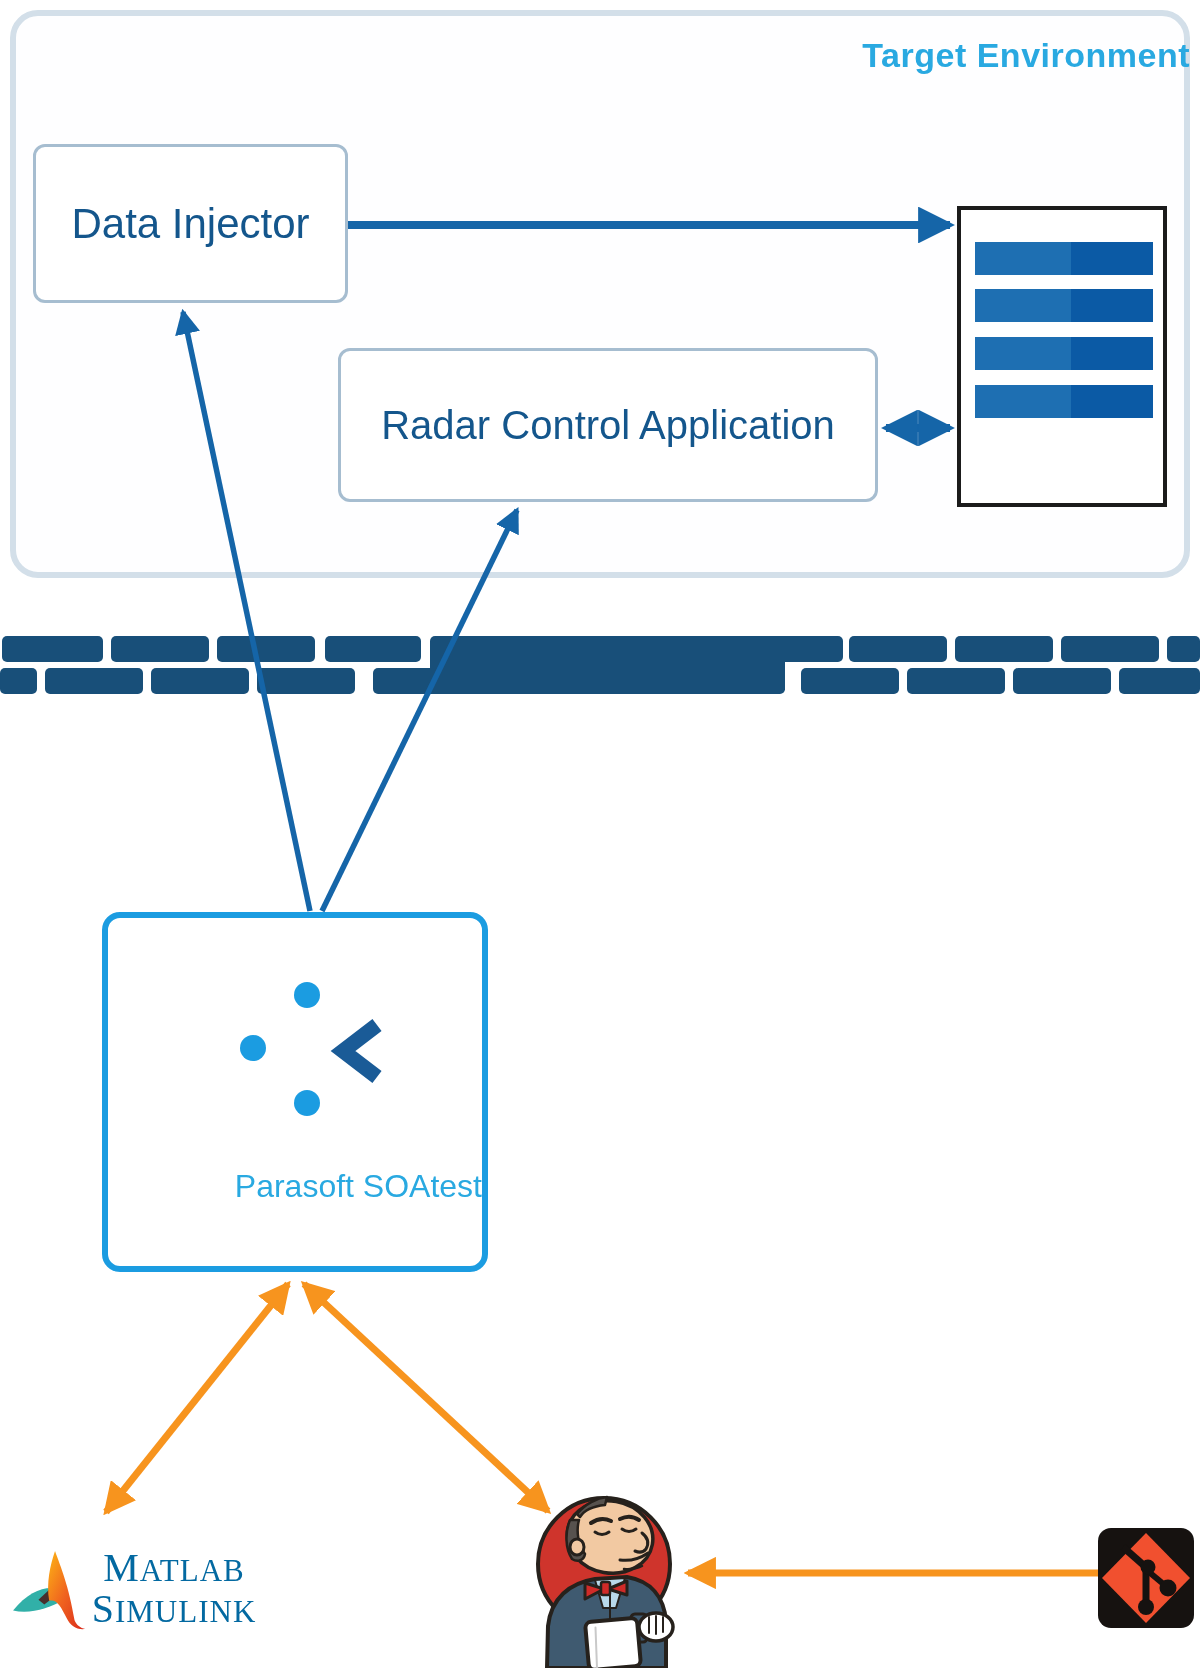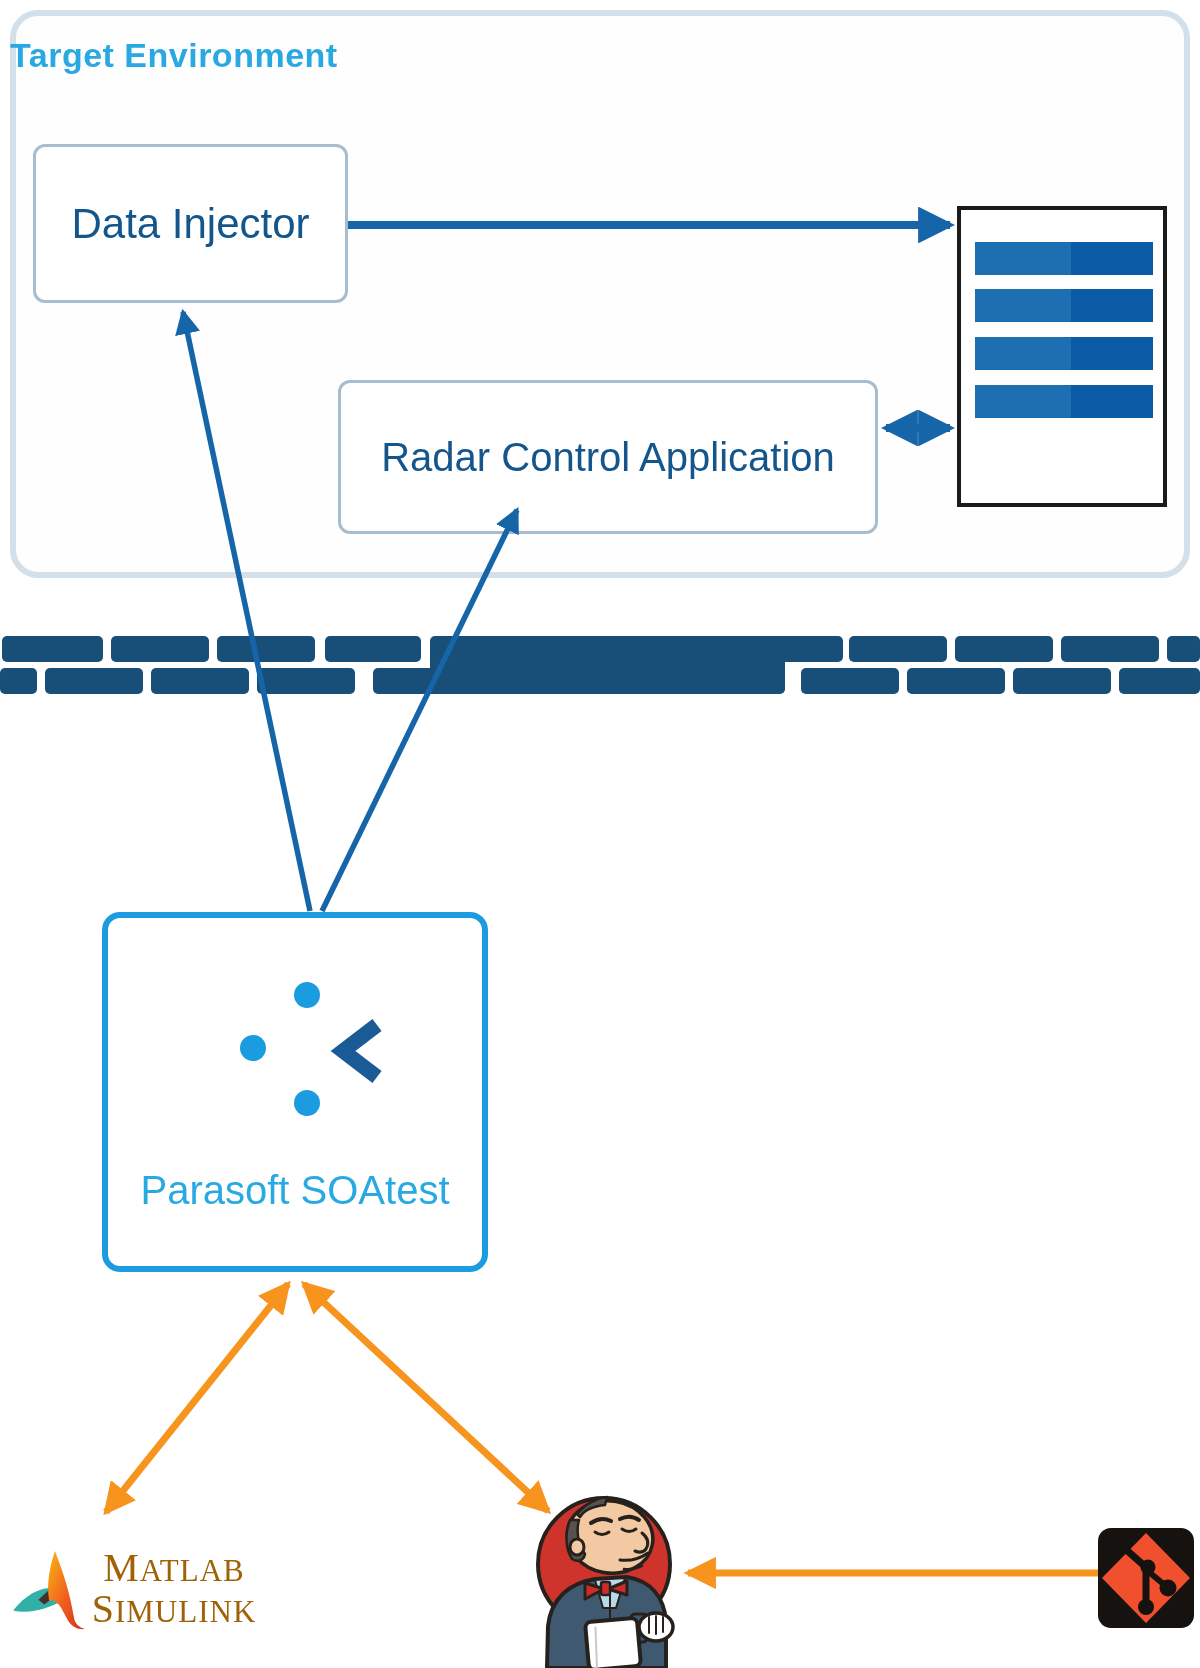--- a/index.html
+++ b/index.html
@@ -7,31 +7,31 @@
     position:relative; width:1200px; height:1668px; background:#ffffff;
     overflow:hidden; font-family:"Liberation Sans", sans-serif;
   }
   
   .env-box {
     position:absolute; left:10px; top:10px; width:1180px; height:568px;
     border:6px solid #d3dfe9; border-radius:28px; background:#fefeff;
     box-sizing:border-box;
   }
   .env-title {
-    position:absolute; left:10px; top:36px; width:1180px; text-align:left;
+    position:absolute; left:10px; top:36px; width:1180px; text-align:right;
     font-size:34px; font-weight:bold; letter-spacing:.5px;
     color:var(--accent-blue,#29a9e1);
   }
   .node {
     position:absolute; background:#fff; border:3px solid #a6bdd0; border-radius:12px;
     display:flex; align-items:center; justify-content:center; text-align:center;
     font-weight:normal; color:var(--node-text-blue,#14568c); box-sizing:border-box;
   }
   .node-data-injector { left:33px;  top:144px; width:315px; height:159px; font-size:42px; }
-  .node-radar         { left:338px; top:348px; width:540px; height:154px; font-size:40px;margin-top:32px; }
+  .node-radar         { left:338px; top:348px; width:540px; height:154px; font-size:40px; }
   
   .server {
     position:absolute; left:957px; top:206px; width:210px; height:301px;
     border:4px solid #1b1b1b; background:#fff; box-sizing:border-box;
   }
   .server .bar {
     position:absolute; left:14px; width:178px; height:33px;
     background:linear-gradient(90deg, var(--bar-blue-light,#1e6fb2) 0 54%, var(--bar-blue-dark,#0b5aa5) 54%);
   }
   .bar1{top:32px}.bar2{top:79px}.bar3{top:127px}.bar4{top:175px}
@@ -43,28 +43,28 @@
     color:#fff; font-weight:bold; font-size:38px; letter-spacing:.5px;
   }
   
   .soatest {
     position:absolute; left:102px; top:912px; width:386px; height:360px;
     border:6px solid var(--soatest-blue,#1b9ce1); border-radius:18px;
     background:#fff; box-sizing:border-box;
   }
   .soatest-logo { position:absolute; left:0; top:0; }
   .soatest-label {
-    position:absolute; left:0; right:0; top:250px; text-align:center;
-    font-size:40px; color:var(--accent-blue,#2aabe2);
+    position:absolute; left:0; right:0; top:250px; text-align:right;
+    font-size:32px; color:var(--accent-blue,#2aabe2);
   }
   
   .matlab-logo { position:absolute; left:12px; top:1548px; }
   .matlab-text {
     position:absolute; left:88px; top:1549px; width:172px; text-align:center;
-    font-family:"Liberation Serif", serif; color:#a16207;
+    font-family:"Liberation Serif", serif; color:#0369a1;
     font-size:31px; line-height:38px; letter-spacing:1px;
   }
   .matlab-text div::first-letter { font-size:40px; }
   
   .jenkins { position:absolute; left:525px; top:1476px; }
   .git     { position:absolute; left:1098px; top:1528px; }
   
   .arrows { position:absolute; left:0; top:0; pointer-events:none; }
 </style>
 </head>

